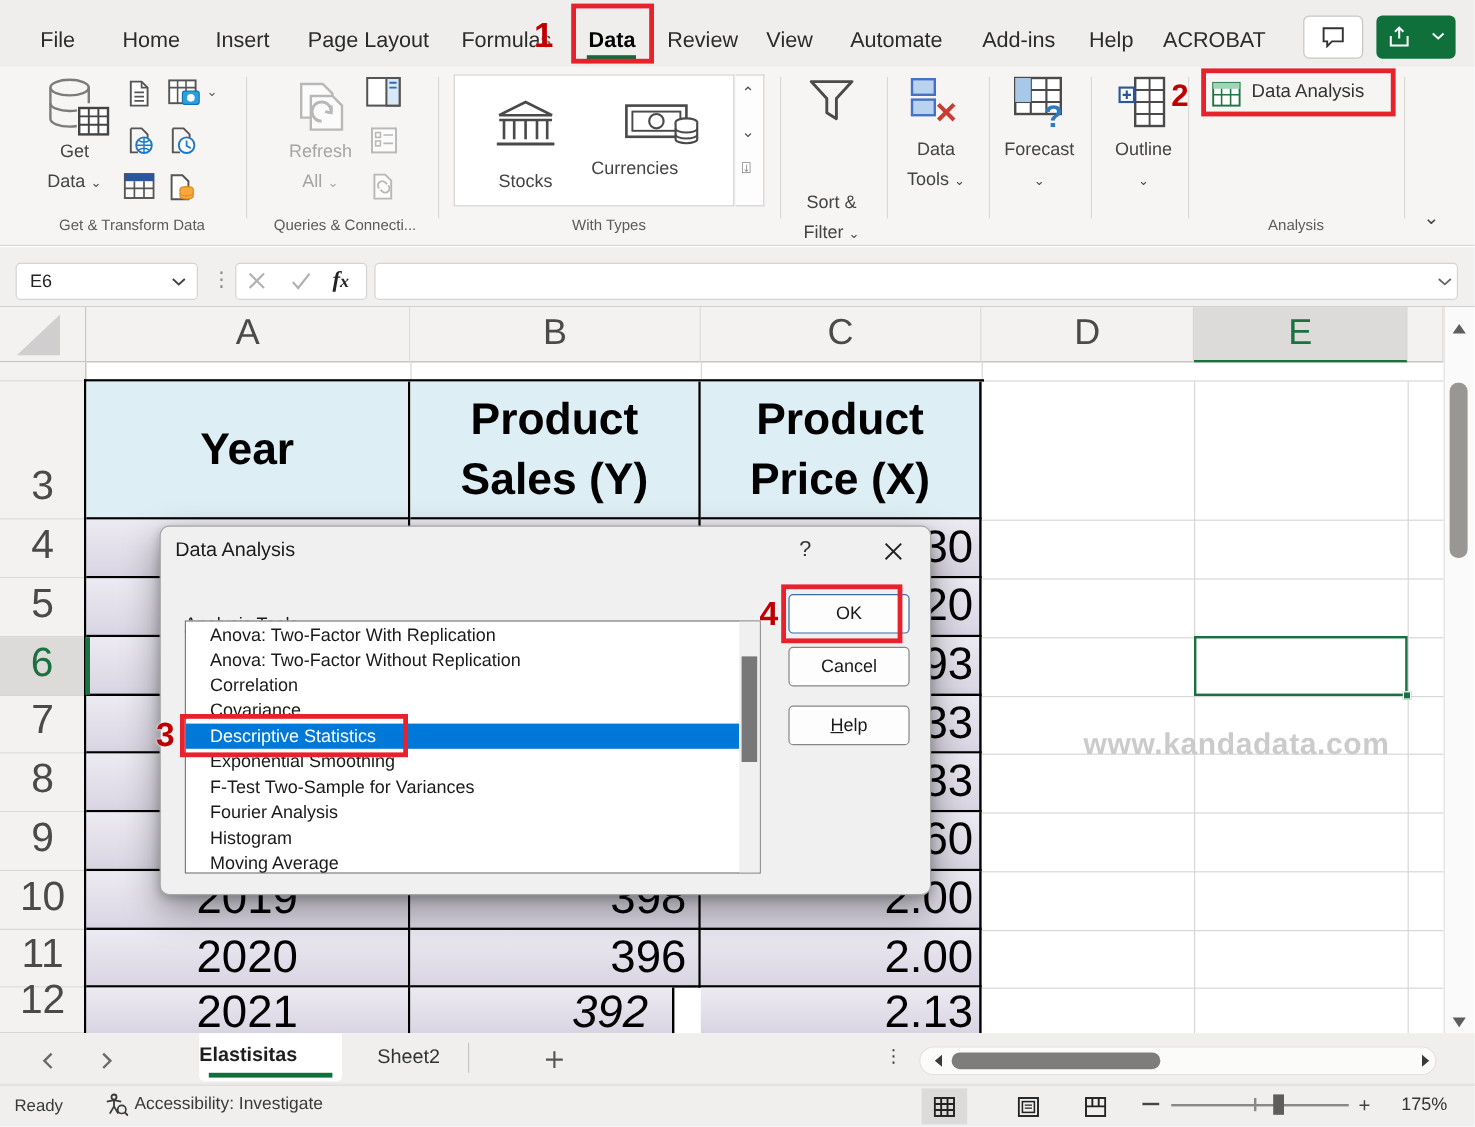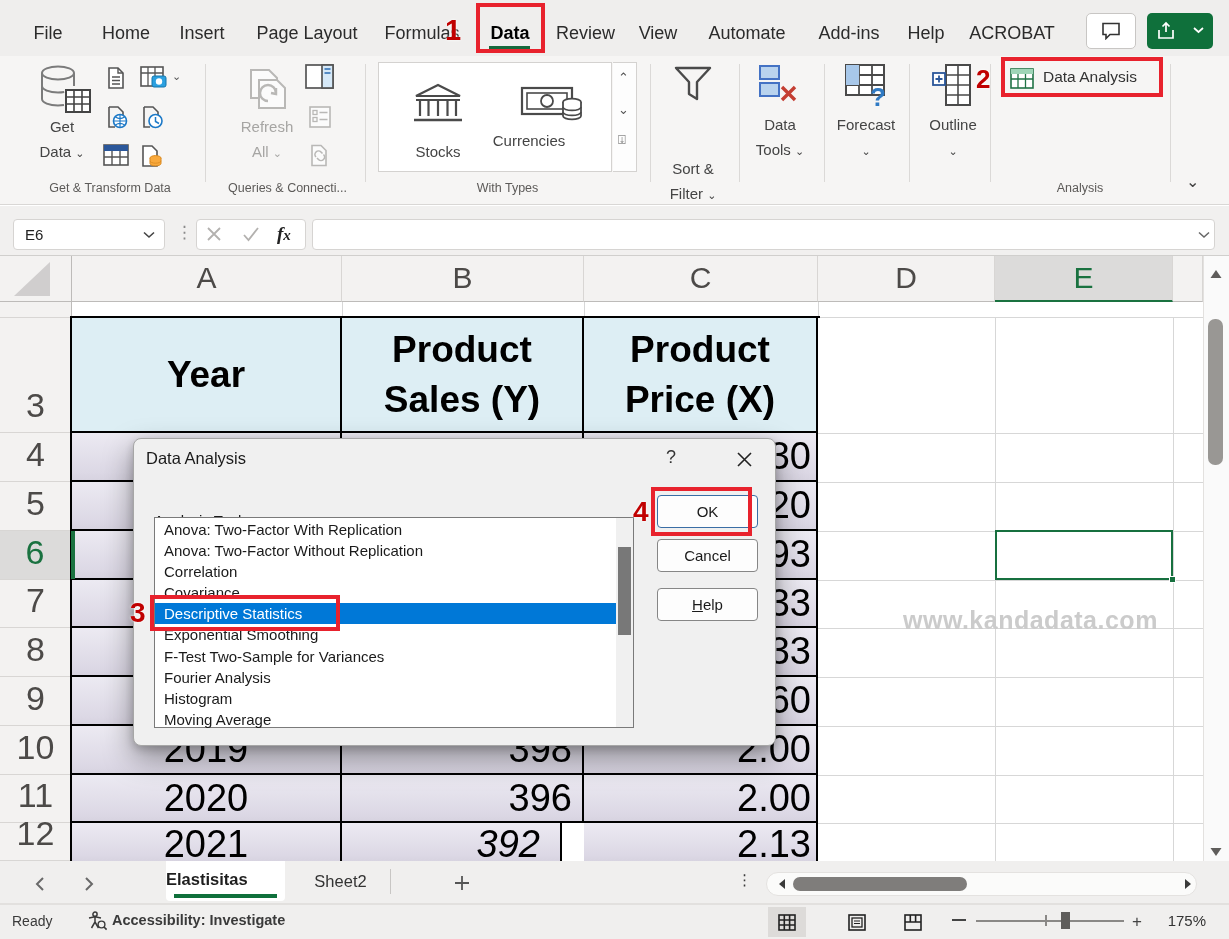--- a/index.html
+++ b/index.html
@@ -338,21 +338,21 @@
         <path d="M7 2 L12.5 10 H1.5 z" fill="#5f5d5b"></path>
       </svg>
     <div class="abs" style="left:1208px;top:319px;width:15px;height:146px;background:#999794;border-radius:7px;"></div>
     <svg class="abs" style="left:1209px;top:846px;" width="14" height="12" viewBox="0 0 14 12">
         <path d="M7 10 L12.5 2 H1.5 z" fill="#5f5d5b"></path>
       </svg>
   </div>
 
   <div id="dialog">
     <style>
-      .litem { height:21.1px; line-height:21.1px; font-size:15px; color:#1a1a1a; padding-left:9px; white-space:nowrap; }
+      .litem { height:21.1px; line-height:21.1px; font-size:15px; color:#1a1a1a; padding-left:20px; white-space:nowrap; }
       .dbtn { position:absolute; left:657px; width:101px; height:33px; background:#fdfdfd; border:1px solid #868686; border-radius:4px; font-size:15px; color:#1a1a1a; text-align:center; line-height:31px; }
     </style>
     <div class="abs" style="left:133px;top:438px;width:643px;height:308px;background:#f0f0f0;border:1px solid #a6a6a6;border-radius:8px;box-shadow:0 12px 30px rgba(0,0,0,0.38), 0 3px 8px rgba(0,0,0,0.20);"></div>
     <div class="abs" style="left:146px;top:449px;font-size:16.5px;color:#1a1a1a;">Data Analysis</div>
     <div class="abs" style="left:666px;top:447px;font-size:18px;color:#333;">?</div>
     <svg class="abs" style="left:736px;top:451px;" width="17" height="17" viewBox="0 0 17 17">
         <path d="M2 2 l13 13 M15 2 L2 15" stroke="#222" stroke-width="1.6"></path>
       </svg>
     <div class="abs" style="left:154px;top:489px;font-size:15px;color:#1a1a1a;margin-top:23px;"><span style="text-decoration:underline;">A</span>nalysis Tools</div>
 
@@ -412,21 +412,21 @@
 
   <div id="status">
     <div class="abs" style="left:0;top:904px;width:1229px;height:35px;background:#f0efee;border-top:1px solid #e2e0de;"></div>
     <div class="abs" style="left:12px;top:913px;font-size:14px;color:#3a3a3a;">Ready</div>
     <svg class="abs" style="left:85px;top:910px;" width="22" height="22" viewBox="0 0 22 22">
       <circle cx="10" cy="4.2" r="2.1" fill="none" stroke="#3a3a3a" stroke-width="1.5"></circle>
       <path d="M4 8 l6 -1.2 6 1.2 M10 7 v5 M10 12 l-3.5 6 M10 12 l3.5 6" fill="none" stroke="#3a3a3a" stroke-width="1.5"></path>
       <circle cx="16.5" cy="14.5" r="3.4" fill="#f0efee" stroke="#3a3a3a" stroke-width="1.4"></circle>
       <path d="M19 17 l2.6 2.6" stroke="#3a3a3a" stroke-width="1.6"></path>
     </svg>
-    <div class="abs" style="left:112px;top:912px;font-size:14.5px;font-weight:bold;color:#3a3a3a;">Accessibility: Investigate</div>
+    <div class="abs" style="left:112px;top:912px;font-size:14.5px;font-weight:normal;color:#3a3a3a;">Accessibility: Investigate</div>
     <div class="abs" style="left:768px;top:907px;width:38px;height:30px;background:#dddbd9;"></div>
     <svg class="abs" style="left:778px;top:914px;" width="18" height="17" viewBox="0 0 18 17">
         <rect x="1" y="1" width="16" height="15" fill="none" stroke="#222" stroke-width="1.6"></rect>
         <path d="M1 6 h16 M1 11 h16 M6.3 1 v15 M11.6 1 v15" stroke="#222" stroke-width="1.6"></path>
       </svg>
     <svg class="abs" style="left:848px;top:914px;" width="18" height="17" viewBox="0 0 18 17">
         <rect x="1" y="1" width="16" height="15" fill="none" stroke="#222" stroke-width="1.6"></rect>
         <rect x="4" y="4" width="10" height="9" fill="none" stroke="#222" stroke-width="1.3"></rect>
         <path d="M6 7 h6 M6 9.5 h6" stroke="#222" stroke-width="1.1"></path>
       </svg>

